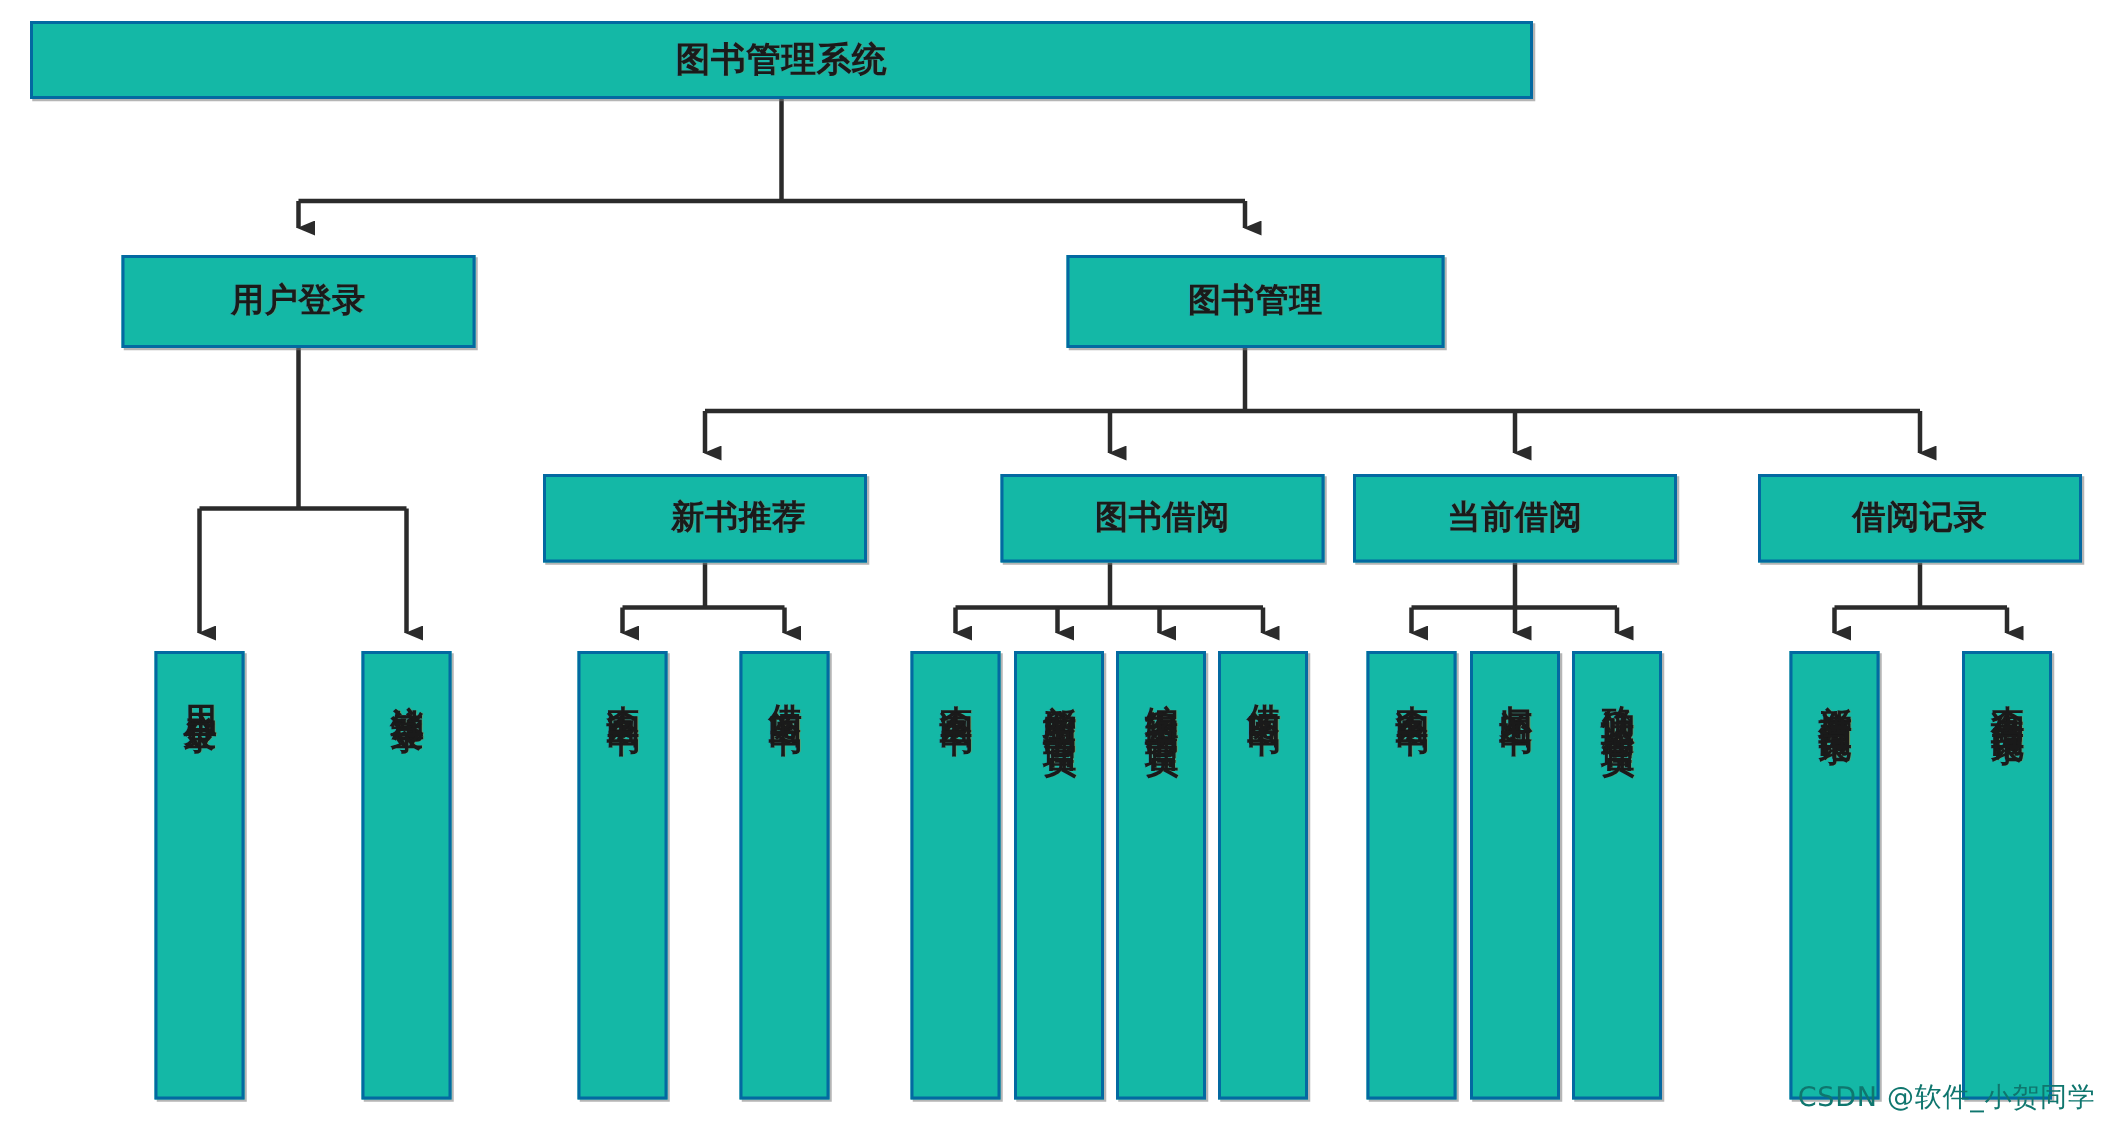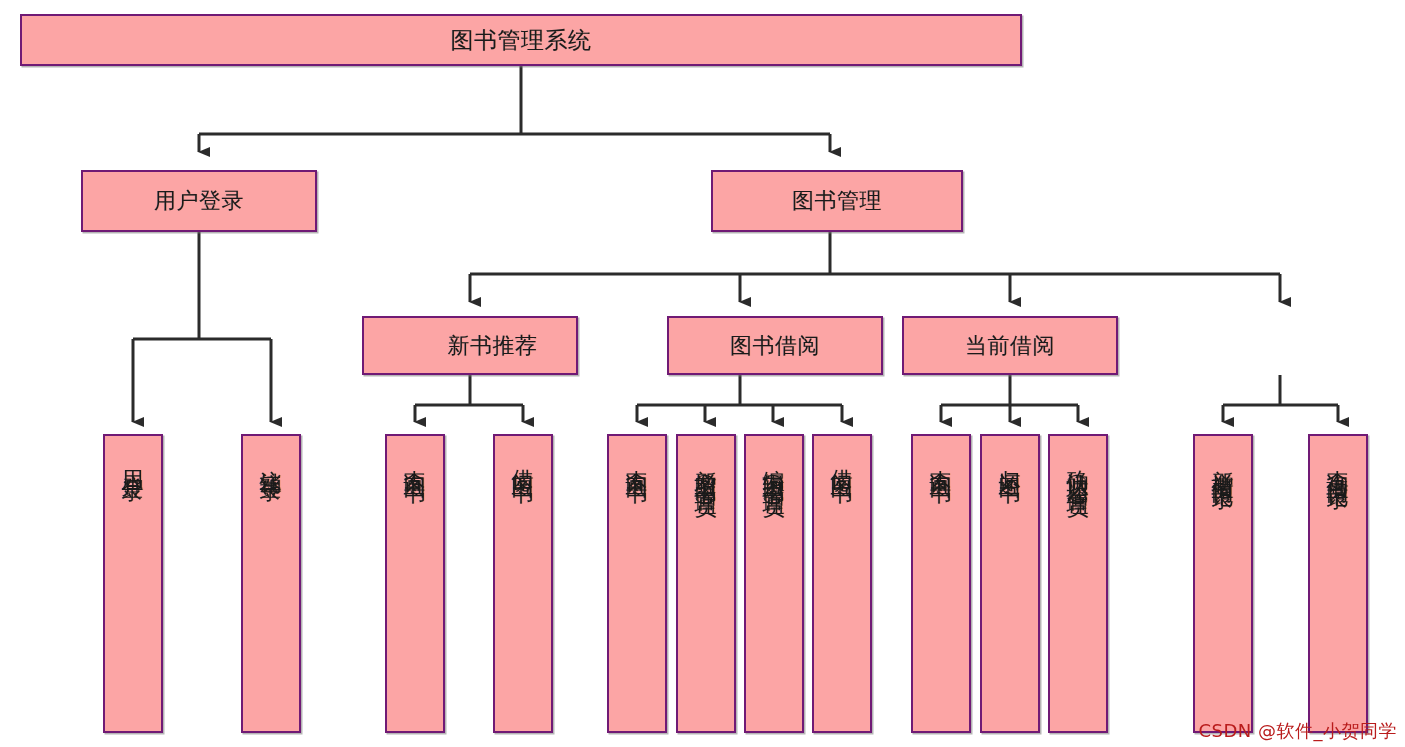--- a/index.html
+++ b/index.html
@@ -18,26 +18,27 @@
   #diagram-svg{
     position:absolute;
     left:0; top:0;
     width:1405px;
     height:747px;
   }
   
   .node{
     position:absolute;
     box-sizing:border-box;
-    background:#fca5a5;
-    border:2px solid #701a75;
+    background:#14b8a6;
+    border:2px solid #0369a1;
     display:flex;
     align-items:center;
     justify-content:center;
     box-shadow:1.5px 1.5px 0 0 rgba(120,120,120,0.55);
+    font-weight:bold;
   }
   .node .label{
     font-size:22px;
     line-height:1.15;
     letter-spacing:0.5px;
     color:#1a1a1a;
     white-space:nowrap;
     text-shadow:0.6px 0 0 rgba(210,120,40,0.30), -0.6px 0 0 rgba(70,130,200,0.30);
   }
   .node.root .label{font-size:23px;}
@@ -56,21 +57,21 @@
     line-height:1.05;
     letter-spacing:4px;
     white-space:nowrap;
   }
   
   #watermark{
     position:absolute;
     right:8px;
     bottom:4px;
     font-size:18px;
-    color:#b91c1c;
+    color:#0f766e;
     white-space:nowrap;
     pointer-events:none;
     letter-spacing:0.5px;
   }
 </style>
 </head>
 <body>
 
 <div id="diagram-root">
 
@@ -137,20 +138,23 @@
 
   <div class="node level3" style="left:362px;top:316px;width:216px;height:59px;padding-left:45px;">
     <span class="label">新书推荐</span>
   </div>
   <div class="node level3" style="left:632px;top:316px;width:216px;height:59px;margin-left:35px;">
     <span class="label">图书借阅</span>
   </div>
   <div class="node level3" style="left:902px;top:316px;width:216px;height:59px;text-align:right;">
     <span class="label">当前借阅</span>
   </div>
+  <div class="node level3" style="left:1172px;top:316px;width:216px;height:59px;">
+    <span class="label">借阅记录</span>
+  </div>
 
   <div class="node leaf" style="left:103px;top:434px;width:60px;height:299px;">
     <span class="label">用户登录</span>
   </div>
   <div class="node leaf" style="left:241px;top:434px;width:60px;height:299px;">
     <span class="label">注销登录</span>
   </div>
 
   <div class="node leaf" style="left:385px;top:434px;width:60px;height:299px;">
     <span class="label">查询图书</span>

